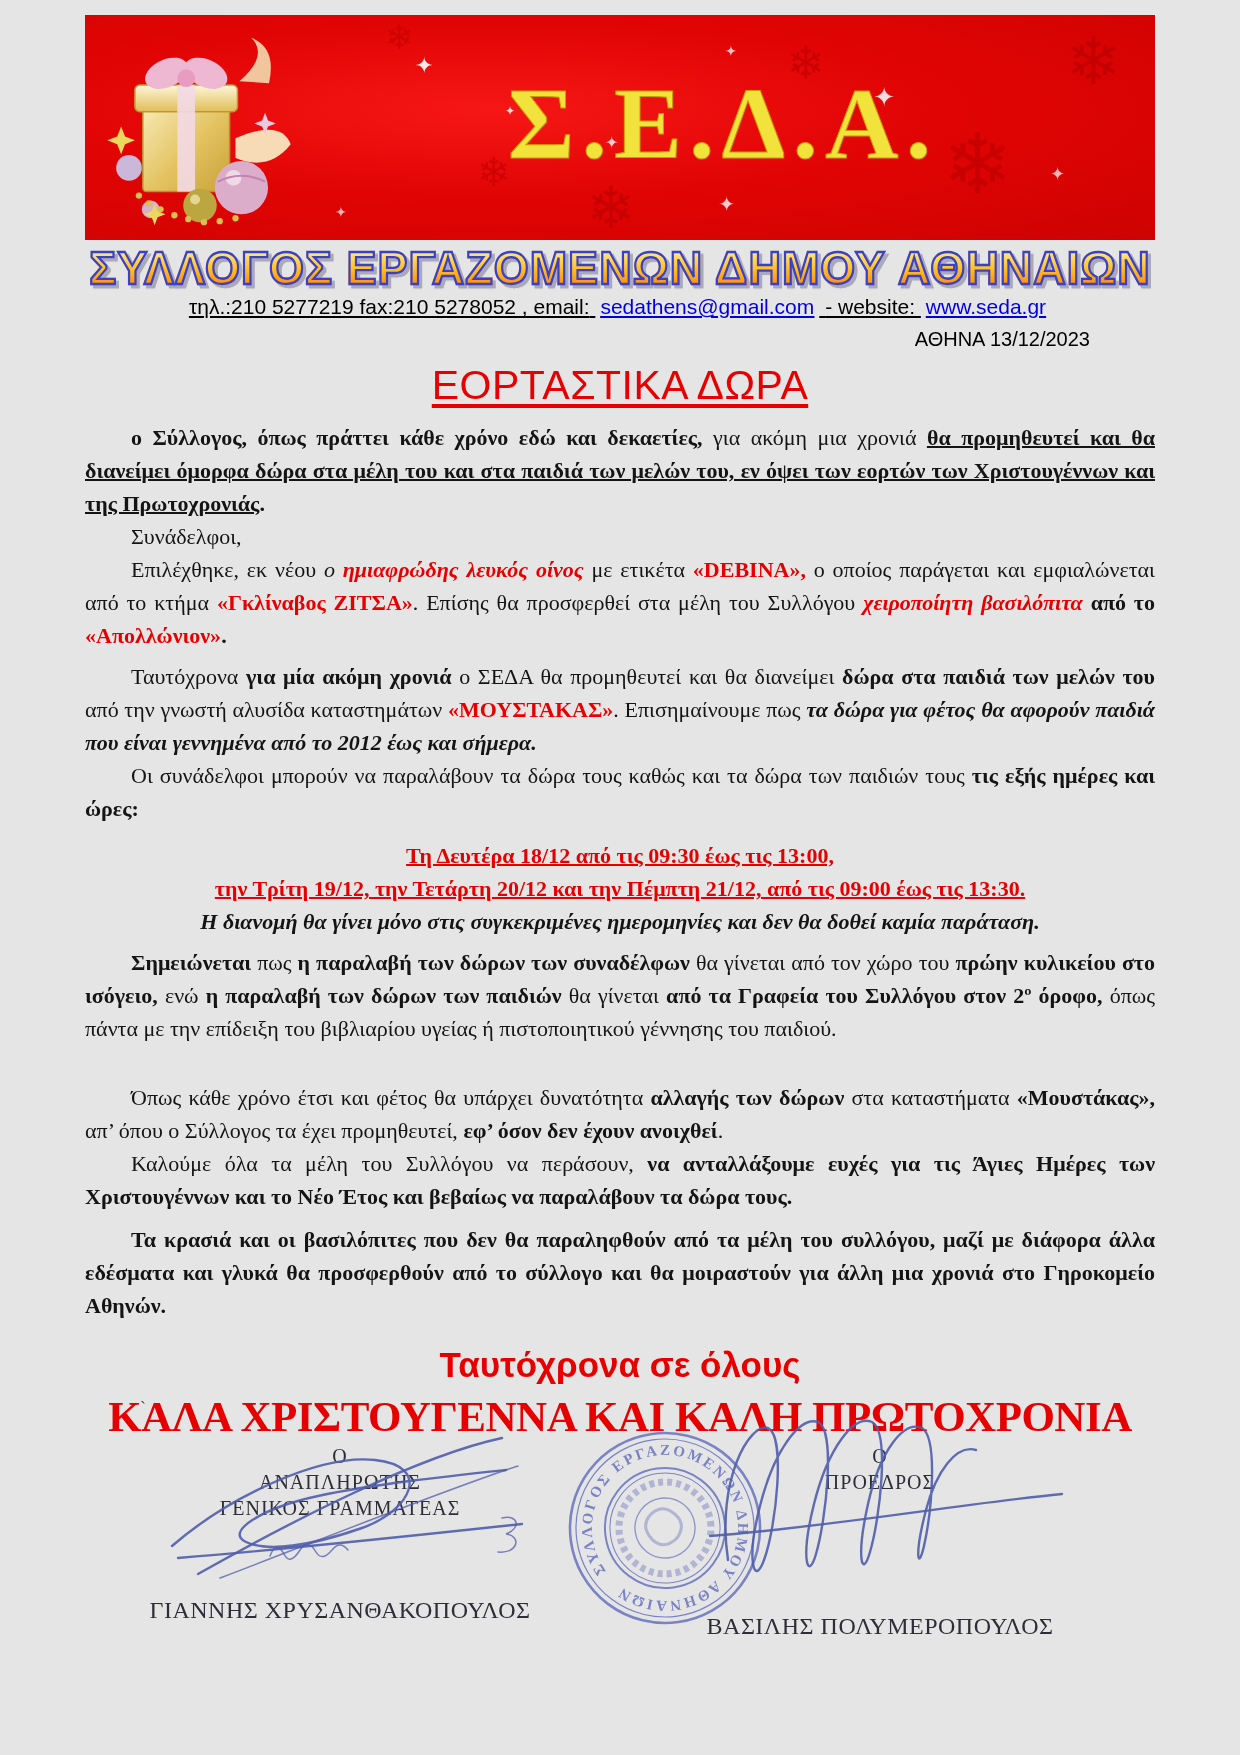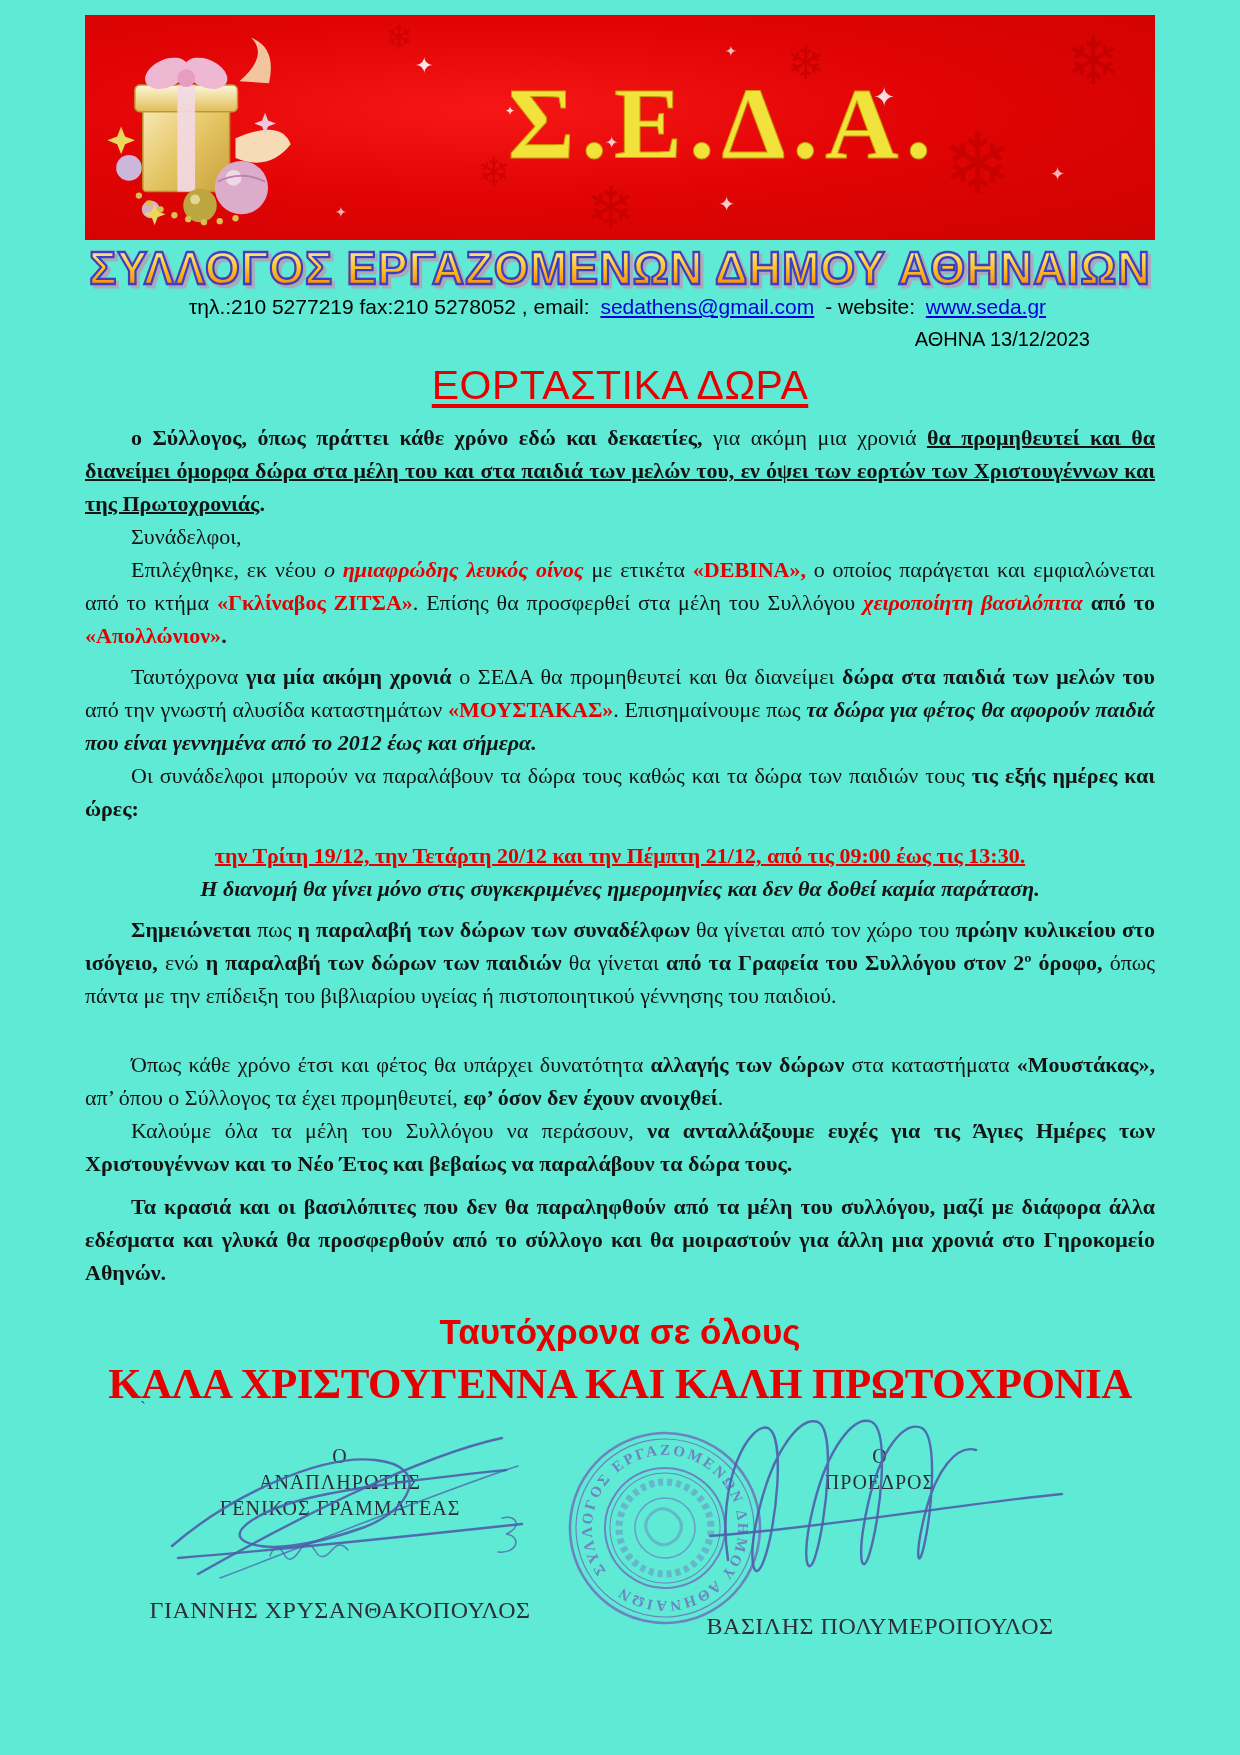--- a/index.html
+++ b/index.html
@@ -5,21 +5,21 @@
   :root{
     --red:#e60000;
     --ink:#141414;
     --link:#0000dd;
     --stamp:#6f79c0;
     --sig:#4f5dab;
   }
   *{margin:0;padding:0;box-sizing:border-box;}
   html,body{background:#ffffff;}
   .page{
-    position:relative;width:1240px;height:1755px;background:#5eead4;
+    position:relative;width:1240px;height:1755px;background:#e5e5e5;
     overflow:hidden;font-family:"Liberation Serif",serif;color:var(--ink);
   }
   
   .banner{
     position:relative;margin:15px 85px 0 85px;height:225px;overflow:hidden;
     background:radial-gradient(ellipse at 38% 42%, #f61616 0%, #e10404 48%, #ce0202 100%);
     display:flex;align-items:center;
   }
   .gift{width:218px;height:212px;margin-left:6px;flex:0 0 auto;position:relative;z-index:2;}
   .acronym{
@@ -55,21 +55,21 @@
     background:linear-gradient(180deg,#fff2a0 8%,#ffc125 52%,#ff8400 92%);
     -webkit-background-clip:text;background-clip:text;
     color:transparent;-webkit-text-fill-color:transparent;
     -webkit-text-stroke:2.2px #3a41c8;
     filter:drop-shadow(3px 3px 0 #a9a9bb);
     transform:scaleY(1.04);
   }
   
   .contact{
     text-align:center;font-family:"Liberation Sans",sans-serif;
-    font-size:21px;line-height:27px;margin-top:2px;color:#000;
+    font-size:21px;line-height:27px;margin-top:2px;color:#000;text-decoration:underline;
   }
   .contact .link{color:var(--link);text-decoration:underline;cursor:pointer;margin:0 5px;}
   .date-line{
     text-align:right;font-family:"Liberation Sans",sans-serif;
     font-size:20px;line-height:26px;padding-right:150px;margin-top:6px;color:#000;
   }
   
   .doc-title{
     text-align:center;font-family:"Liberation Sans",sans-serif;font-weight:normal;
     font-size:41px;line-height:1.15;color:var(--red);
@@ -197,20 +197,21 @@
   <div class="doc-title">ΕΟΡΤΑΣΤΙΚΑ ΔΩΡΑ</div>
 
   <div class="doc-body">
       <div class="para indent"><span class="b">ο Σύλλογος, όπως πράττει κάθε χρόνο εδώ και δεκαετίες,</span><span class=""> για ακόμη μια χρονιά </span><span class="b u">θα προμηθευτεί και θα διανείμει όμορφα δώρα στα μέλη του και στα παιδιά των μελών του, εν όψει των εορτών των Χριστουγέννων και της Πρωτοχρονιάς</span><span class="b">.</span></div>
       <div class="para indent"><span class="">Συνάδελφοι,</span></div>
       <div class="para indent"><span class="">Επιλέχθηκε, εκ νέου </span><span class="i">ο </span><span class="b i r">ημιαφρώδης λευκός οίνος</span><span class=""> με ετικέτα </span><span class="b r">«DEBINA»,</span><span class=""> ο οποίος παράγεται και εμφιαλώνεται από το κτήμα </span><span class="b r">«Γκλίναβος ΖΙΤΣΑ»</span><span class="">. Επίσης θα προσφερθεί στα μέλη του Συλλόγου </span><span class="b i r">χειροποίητη βασιλόπιτα</span><span class="b"> από το </span><span class="b r">«Απολλώνιον»</span><span class="b">.</span></div>
       <div style="height: 8px;"></div>
       <div class="para indent"><span class="">Ταυτόχρονα </span><span class="b">για μία ακόμη χρονιά</span><span class=""> ο ΣΕΔΑ θα προμηθευτεί και θα διανείμει </span><span class="b">δώρα στα παιδιά των μελών του</span><span class=""> από την γνωστή αλυσίδα καταστημάτων </span><span class="b r">«ΜΟΥΣΤΑΚΑΣ»</span><span class="">. Επισημαίνουμε πως </span><span class="b i">τα δώρα για φέτος θα αφορούν παιδιά που είναι γεννημένα από το 2012 έως και σήμερα.</span></div>
       <div class="para indent"><span class="">Οι συνάδελφοι μπορούν να παραλάβουν τα δώρα τους καθώς και τα δώρα των παιδιών τους </span><span class="b">τις εξής ημέρες και ώρες:</span></div>
       <div style="height: 14px;"></div>
+      <div class="para center"><span class="b u r">Τη Δευτέρα 18/12 από τις 09:30 έως τις 13:00,</span></div>
       <div class="para center"><span class="b u r">την Τρίτη 19/12, την Τετάρτη 20/12 και την Πέμπτη 21/12, από τις 09:00 έως τις 13:30.</span></div>
       <div class="para center"><span class="b i">Η διανομή θα γίνει μόνο στις συγκεκριμένες ημερομηνίες και δεν θα δοθεί καμία παράταση.</span></div>
       <div style="height: 8px;"></div>
       <div class="para indent"><span class="b">Σημειώνεται</span><span class=""> πως </span><span class="b">η παραλαβή των δώρων των συναδέλφων</span><span class=""> θα γίνεται από τον χώρο του </span><span class="b">πρώην κυλικείου στο ισόγειο,</span><span class=""> ενώ </span><span class="b">η παραλαβή των δώρων των παιδιών</span><span class=""> θα γίνεται </span><span class="b">από τα Γραφεία του Συλλόγου στον 2º όροφο,</span><span class=""> όπως πάντα με την επίδειξη του βιβλιαρίου υγείας ή πιστοποιητικού γέννησης του παιδιού.</span></div>
       <div style="height: 36px;"></div>
       <div class="para indent"><span class="">Όπως κάθε χρόνο έτσι και φέτος θα υπάρχει δυνατότητα </span><span class="b">αλλαγής των δώρων</span><span class=""> στα καταστήματα </span><span class="b">«Μουστάκας»,</span><span class=""> απ’ όπου ο Σύλλογος τα έχει προμηθευτεί, </span><span class="b">εφ’ όσον δεν έχουν ανοιχθεί</span><span class="">.</span></div>
       <div class="para indent"><span class="">Καλούμε όλα τα μέλη του Συλλόγου να περάσουν, </span><span class="b">να ανταλλάξουμε ευχές για τις Άγιες Ημέρες των Χριστουγέννων και το Νέο Έτος και βεβαίως να παραλάβουν τα δώρα τους.</span></div>
       <div style="height: 10px;"></div>
       <div class="para indent"><span class="b">Τα κρασιά και οι βασιλόπιτες που δεν θα παραληφθούν από τα μέλη του συλλόγου, μαζί με διάφορα άλλα εδέσματα και γλυκά θα προσφερθούν από το σύλλογο και θα μοιραστούν για άλλη μια χρονιά στο Γηροκομείο Αθηνών.</span></div>
     </div>

